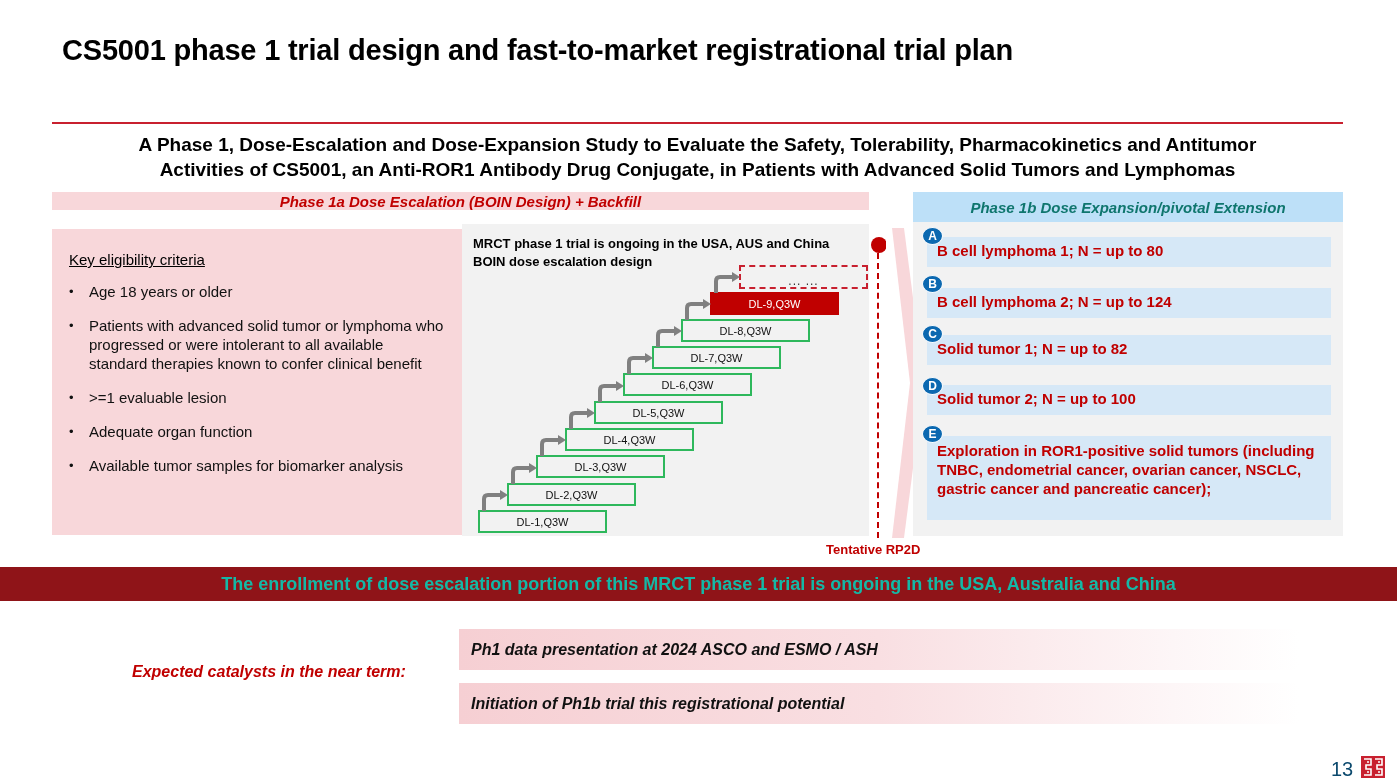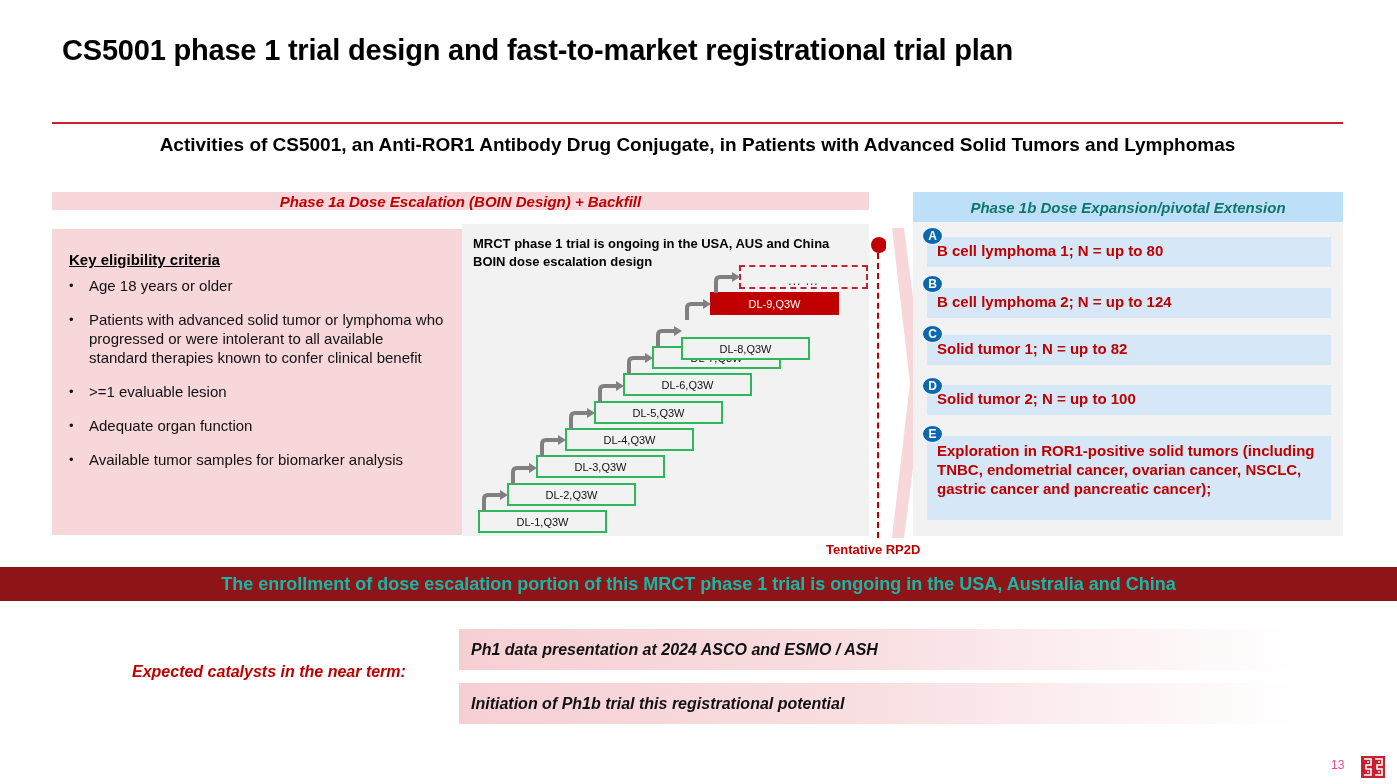--- a/index.html
+++ b/index.html
@@ -23,21 +23,21 @@
   .p1a-header {
     left: 52px; top: 192px; width: 817px; height: 18px; background: #f8d7da;
     color: #c00000; font-style: italic; font-weight: bold; font-size: 15px;
     display: flex; align-items: center; justify-content: center;
   }
   .p1a-gray { left: 462px; top: 224px; width: 407px; height: 312px; background: #f2f2f2; }
   .elig-box {
     left: 52px; top: 229px; width: 410px; height: 306px; background: #f8d7da;
     padding: 22px 17px;
   }
-  .elig-title { font-size: 15px; font-weight: bold; text-decoration: underline; margin-bottom: 8px; display: inline-block; }
+  .elig-title { font-size: 15px; font-weight: normal; text-decoration: underline; margin-bottom: 14px; display: inline-block; }
   .elig-list { list-style: none; }
   .elig-list li {
     position: relative; padding-left: 20px; font-size: 15px; line-height: 19px; margin-bottom: 15px; color: #111;
   }
   .elig-list li::before { content: "•"; position: absolute; left: 0; top: 0; font-size: 13px; }
 
   .boin-title { left: 473px; top: 235px; font-size: 13px; font-weight: bold; line-height: 18px; }
 
   .dl-box {
     position: absolute; width: 129px; height: 23px; border: 2px solid #2eb85c; background: #f2f2f2;
@@ -82,29 +82,30 @@
   .catalyst-label {
     left: 132px; top: 663px; color: #c00000; font-style: italic; font-weight: bold; font-size: 16px;
   }
   .catalyst {
     position: absolute; left: 459px; width: 840px; height: 41px;
     background: linear-gradient(to right, #f6cfd3 0%, #f9dfe2 50%, #fdf6f7 85%, #ffffff 100%);
     font-style: italic; font-weight: bold; font-size: 16px; color: #111;
     display: flex; align-items: center; padding-left: 12px;
   }
 
-  .page-num { left: 1331px; top: 758px; font-size: 12px; color: #ec4899; }
+  .page-num { left: 1331px; top: 758px; font-size: 20px; color: #0c4a6e; }
   .logo { left: 1361px; top: 756px; width: 24px; height: 22px; }
 </style>
 </head>
 <body>
 
 <div class="abs page-title">CS5001 phase 1 trial design and fast-to-market registrational trial plan</div>
 <div class="abs title-rule"></div>
 <div class="abs study-title">
+  <div>A Phase 1, Dose-Escalation and Dose-Expansion Study to Evaluate the Safety, Tolerability, Pharmacokinetics and Antitumor</div>
   <div>Activities of CS5001, an Anti-ROR1 Antibody Drug Conjugate, in Patients with Advanced Solid Tumors and Lymphomas</div>
 </div>
 
 <div class="abs p1a-header">Phase 1a Dose Escalation (BOIN Design) + Backfill</div>
 <div class="abs p1a-gray"></div>
 
 <div class="abs elig-box">
   <div class="elig-title">Key eligibility criteria</div>
   <ul class="elig-list">
     <li>Age 18 years or older</li>
@@ -120,21 +121,21 @@
   <div>BOIN dose escalation design</div>
 </div>
 
 <div class="dl-box" style="left:478px; top:510px;">DL-1,Q3W</div>
 <div class="dl-box" style="left:507px; top:483px;">DL-2,Q3W</div>
 <div class="dl-box" style="left:536px; top:455px;">DL-3,Q3W</div>
 <div class="dl-box" style="left:565px; top:428px;">DL-4,Q3W</div>
 <div class="dl-box" style="left:594px; top:401px;">DL-5,Q3W</div>
 <div class="dl-box" style="left:623px; top:373px;">DL-6,Q3W</div>
 <div class="dl-box" style="left:652px; top:346px;">DL-7,Q3W</div>
-<div class="dl-box" style="left:681px; top:319px;margin-top:18px;">DL-8,Q3W</div>
+<div class="dl-box" style="left:681px; top:319px;">DL-8,Q3W</div>
 <div class="dl-box current" style="left:710px; top:292px;">DL-9,Q3W</div>
 <div class="dl-next">... ...</div>
 
 <svg class="step-arrow" style="left:480px; top:489px;" viewBox="0 0 30 22">
     <path d="M4 22 V10 Q4 6 8 6 H22" fill="none" stroke="#808080" stroke-width="4"></path>
     <path d="M20 1 L28 6 L20 11 Z" fill="#808080"></path>
   </svg>
 <svg class="step-arrow" style="left:509px; top:462px;" viewBox="0 0 30 22">
     <path d="M4 22 V10 Q4 6 8 6 H22" fill="none" stroke="#808080" stroke-width="4"></path>
     <path d="M20 1 L28 6 L20 11 Z" fill="#808080"></path>

